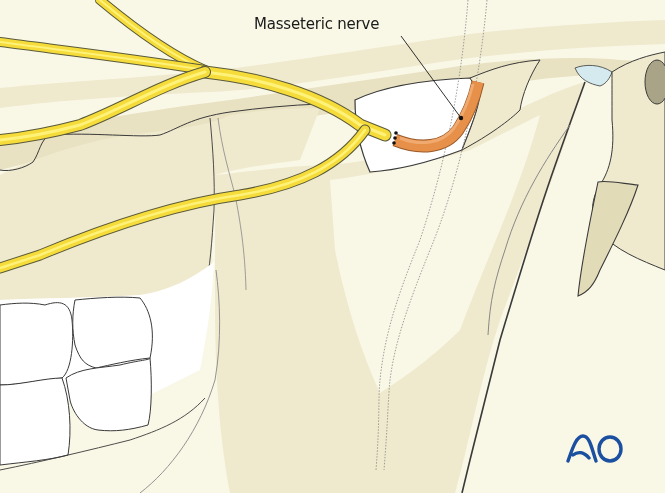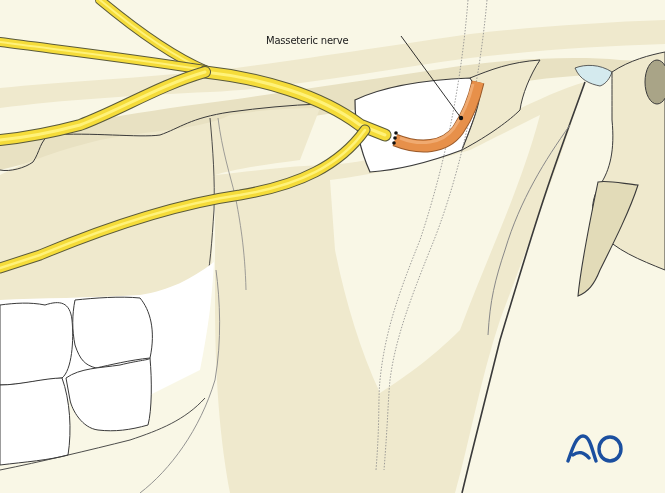--- a/index.html
+++ b/index.html
@@ -1,21 +1,21 @@
 <!DOCTYPE html>
 <html><head>
   <meta charset="utf-8">
   <style>
     html, body { margin: 0; padding: 0; background: #ffffff; }
     body { width: 665px; height: 493px; overflow: hidden; position: relative; font-family: "Liberation Sans", "DejaVu Sans", sans-serif; }
     #stage { position: absolute; left: 0; top: 0; width: 665px; height: 493px; }
     .label {
-      position: absolute; left: 266px; top: 15px;
+      position: absolute; left: 254px; top: 15px;
       font-family: "DejaVu Sans", "Liberation Sans", sans-serif;
-      font-size: 10px; color: #1a1a1a; letter-spacing: -0.2px; white-space: nowrap; margin-top: 20px;
+      font-size: 15px; color: #1a1a1a; letter-spacing: -0.2px; white-space: nowrap;
     }
     .logo { position: absolute; left: 566px; top: 432px; width: 58px; height: 34px; }
   </style>
 </head>
 <body>
 
 <svg id="stage" viewBox="0 0 665 493" xmlns="http://www.w3.org/2000/svg">
 
   <rect x="0" y="0" width="665" height="493" fill="#f9f7e6"></rect>
 

